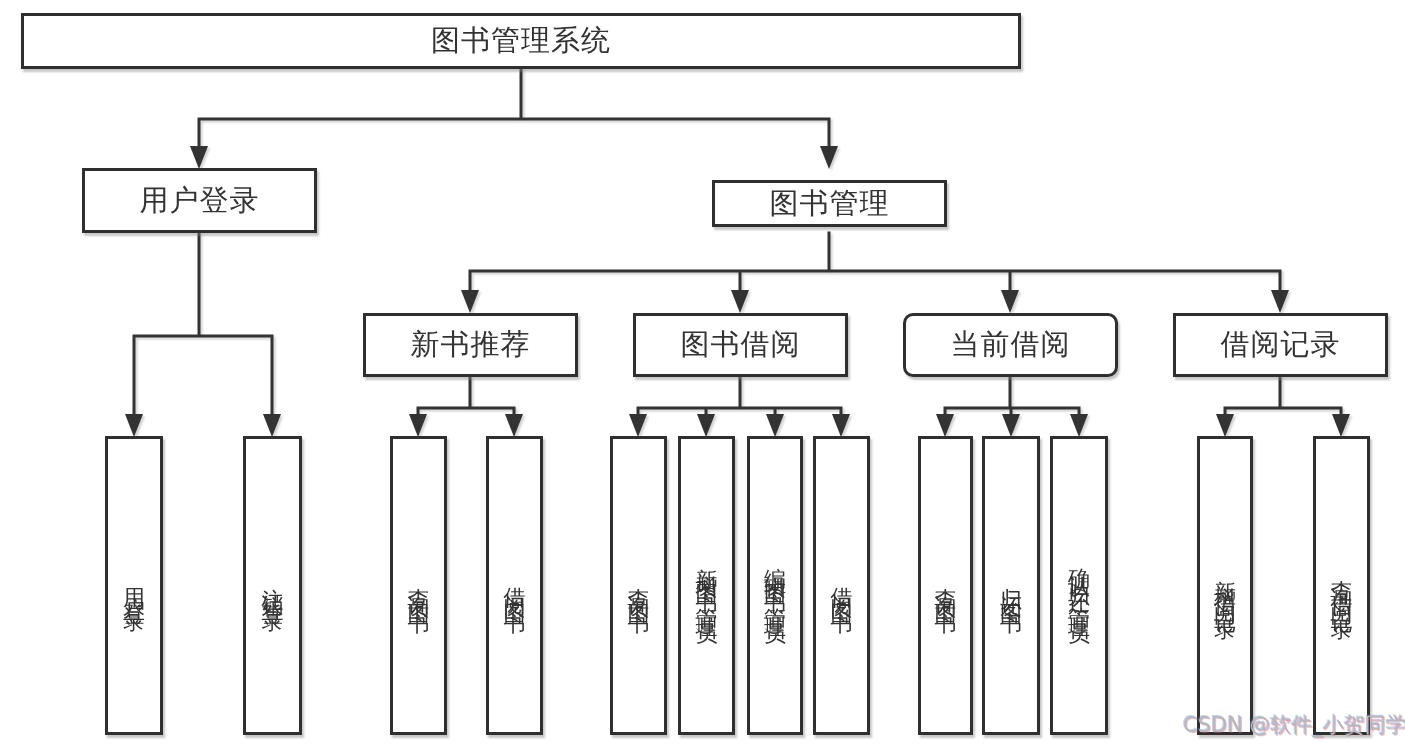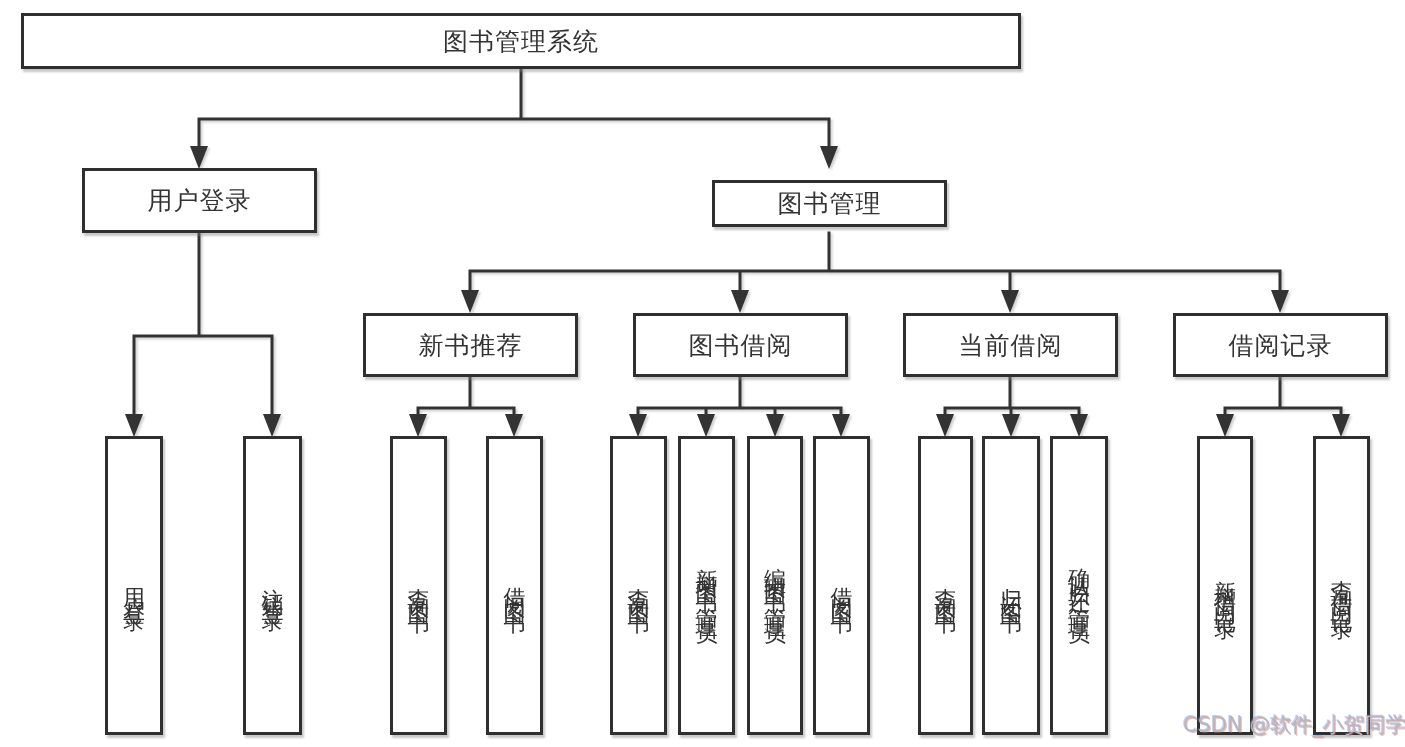--- a/index.html
+++ b/index.html
@@ -16,21 +16,21 @@
     border:3px solid #2f2f2f;
     background:#ffffff;
     display:flex;
     align-items:center;
     justify-content:center;
     color:#333333;
     box-shadow:2px 3px 2px rgba(130,130,130,0.45);
     z-index:2;
   }
   .hlabel{
-    font-size:25px;
+    font-size:29px;
     letter-spacing:1px;
     font-weight:500;
     white-space:nowrap;
   }
   .vlabel{
     writing-mode:vertical-rl;
     text-orientation:mixed;
     font-size:22px;
     letter-spacing:8px;
     font-weight:500;
@@ -121,21 +121,21 @@
   <div class="box" style="left:712px;top:180px;width:235px;height:47px;">
     <span class="hlabel">图书管理</span>
   </div>
 
   <div class="box" style="left:363px;top:313px;width:215px;height:64px;text-align:right;">
     <span class="hlabel">新书推荐</span>
   </div>
   <div class="box" style="left:633px;top:313px;width:215px;height:64px;">
     <span class="hlabel">图书借阅</span>
   </div>
-  <div class="box" style="left:903px;top:313px;width:215px;height:64px;">
+  <div class="box" style="left:903px;top:313px;width:215px;height:64px;border-radius:10px;">
     <span class="hlabel">当前借阅</span>
   </div>
   <div class="box" style="left:1173px;top:313px;width:215px;height:64px;">
     <span class="hlabel">借阅记录</span>
   </div>
 
   <div class="box" style="left:105px;top:436px;width:58px;height:299px;">
     <span class="vlabel">用户登录</span>
   </div>
   <div class="box" style="left:243px;top:436px;width:59px;height:299px;">

